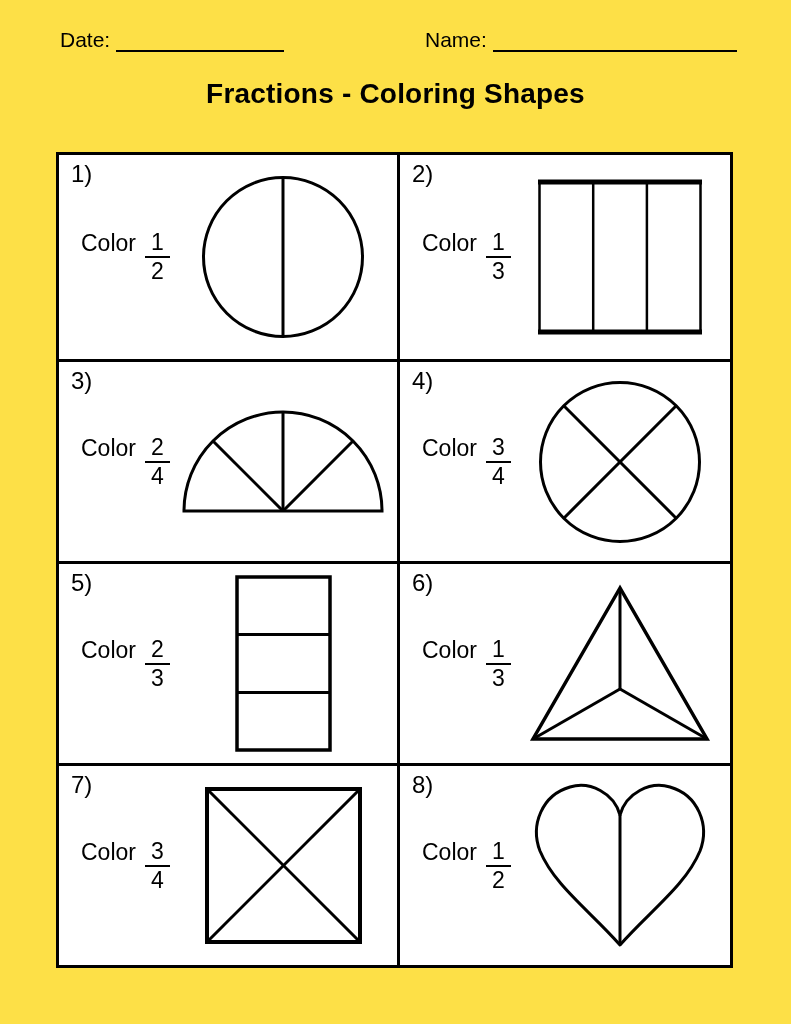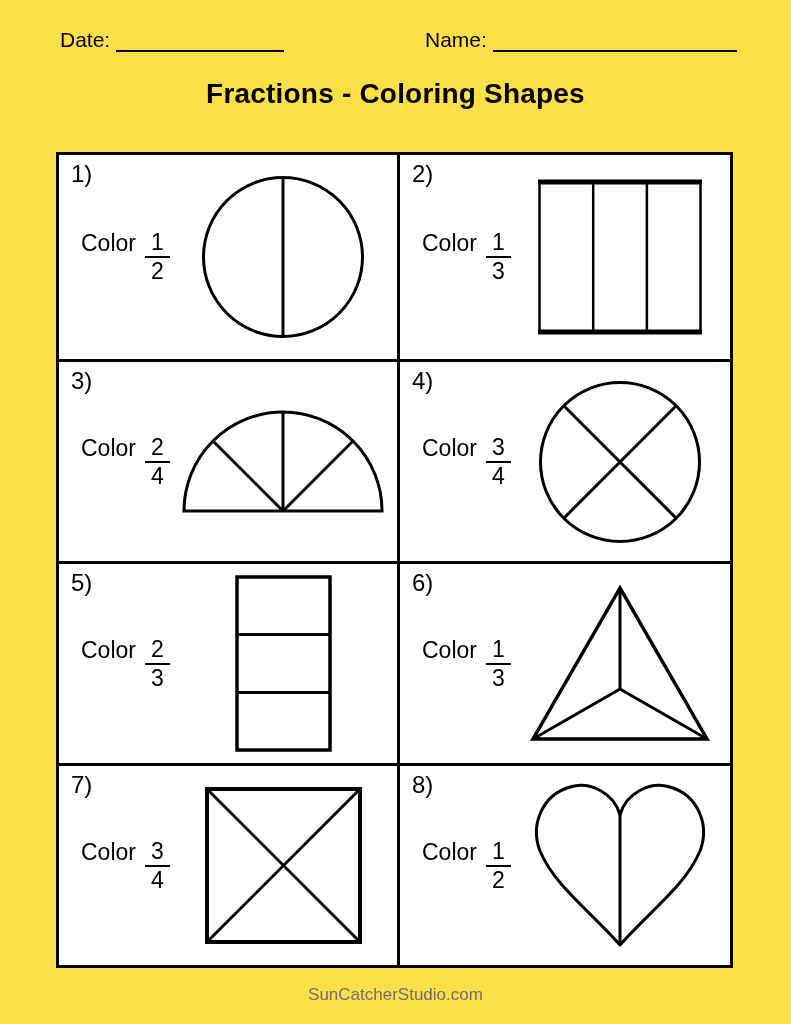--- a/index.html
+++ b/index.html
@@ -193,14 +193,13 @@
         <svg width="181" height="171" viewBox="0 0 181 171" fill="none" stroke="#000">
           <path d="M90,35 C84,13 60,1 40,7 C12,15 0,45 10,71 C24,105 60,131 90,165
                    C120,131 156,105 170,71 C180,45 168,15 140,7 C120,1 96,13 90,35 Z" stroke-width="3" stroke-linejoin="round"></path>
           <line x1="90" y1="35" x2="90" y2="165" stroke-width="3"></line>
         </svg>
       </div>
     </div>
 
   </div>
 
-  <div class="footer">SunCatcherStudio.com</div>
 </div>
 
 </body></html>

